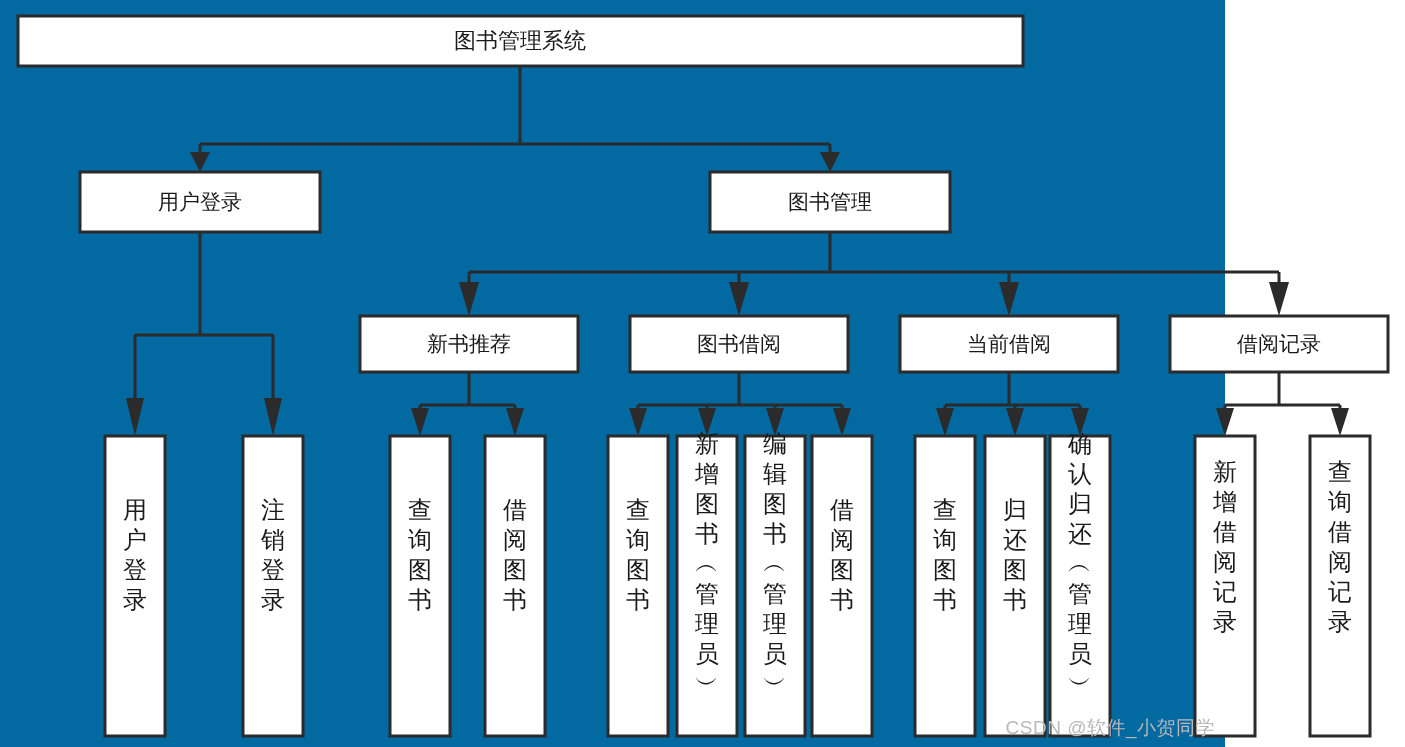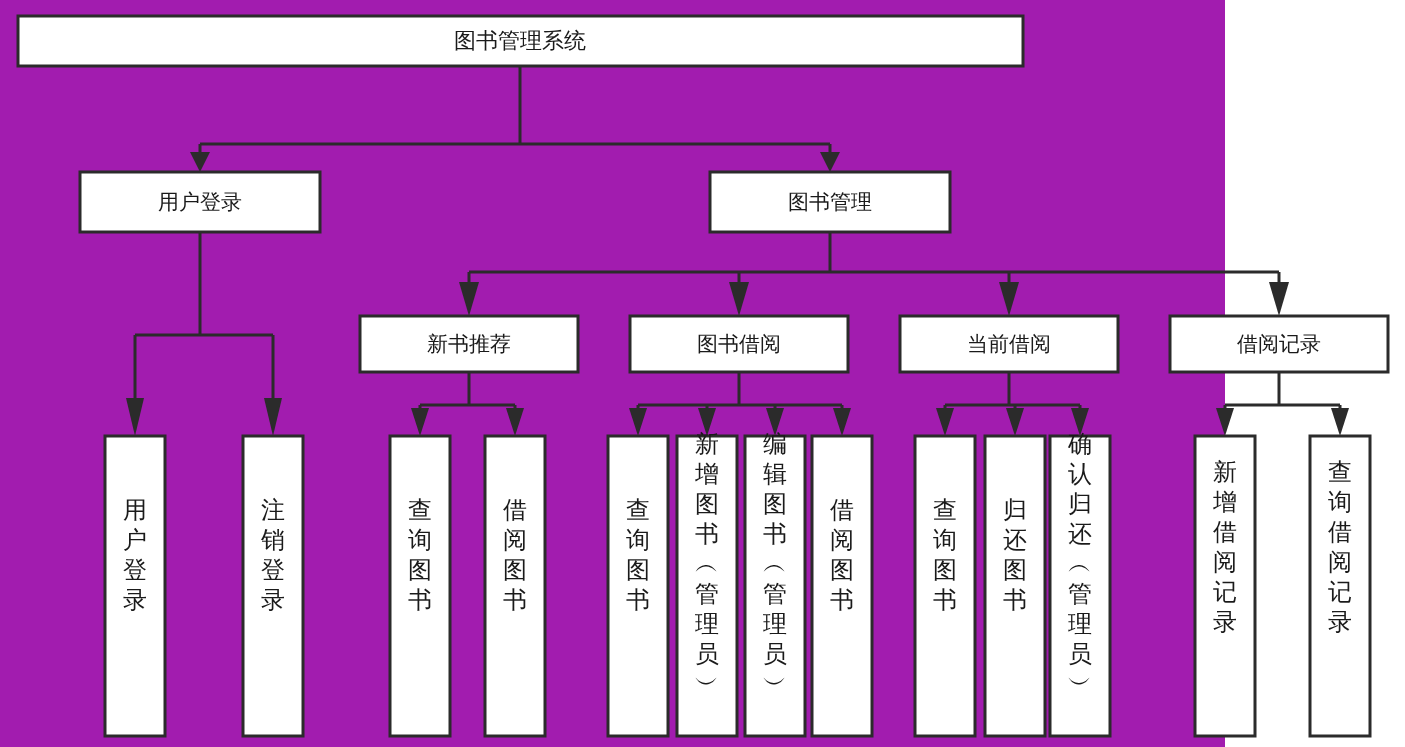--- a/index.html
+++ b/index.html
@@ -1,20 +1,20 @@
 <!DOCTYPE html>
 <html><head>
 <meta charset="utf-8">
 <style>
   html,body{margin:0;padding:0;background:#ffffff;}
   body{
     font-family:"Liberation Sans","DejaVu Sans",sans-serif;
     width:1405px;height:747px;overflow:hidden;
   }
-  #diagram-root{position:relative;width:1225px;height:747px;background:#a21caf;}
+  #diagram-root{position:relative;width:1225px;height:747px;background:#0369a1;}
   svg#flow{position:absolute;left:0;top:0;width:1405px;height:747px;}
 
   .node-box{
     fill:#ffffff;
     stroke:#2b2b2b;
     stroke-width:3;
   }
   .node-label{
     fill:#1a1a1a;
     font-family:"Liberation Sans","DejaVu Sans",sans-serif;
@@ -223,13 +223,14 @@
     <g>
       <rect class="node-box" x="1195" y="436" width="60" height="300"></rect>
       <text class="vert-label" x="1225" y="480"><tspan x="1225" y="480">新</tspan><tspan x="1225" y="510">增</tspan><tspan x="1225" y="540">借</tspan><tspan x="1225" y="570">阅</tspan><tspan x="1225" y="600">记</tspan><tspan x="1225" y="630">录</tspan></text>
     </g>
     <g>
       <rect class="node-box" x="1310" y="436" width="60" height="300"></rect>
       <text class="vert-label" x="1340" y="480"><tspan x="1340" y="480">查</tspan><tspan x="1340" y="510">询</tspan><tspan x="1340" y="540">借</tspan><tspan x="1340" y="570">阅</tspan><tspan x="1340" y="600">记</tspan><tspan x="1340" y="630">录</tspan></text>
     </g>
   </svg>
 
+  <div class="watermark">CSDN @软件_小贺同学</div>
 </div>
 
 </body></html>

